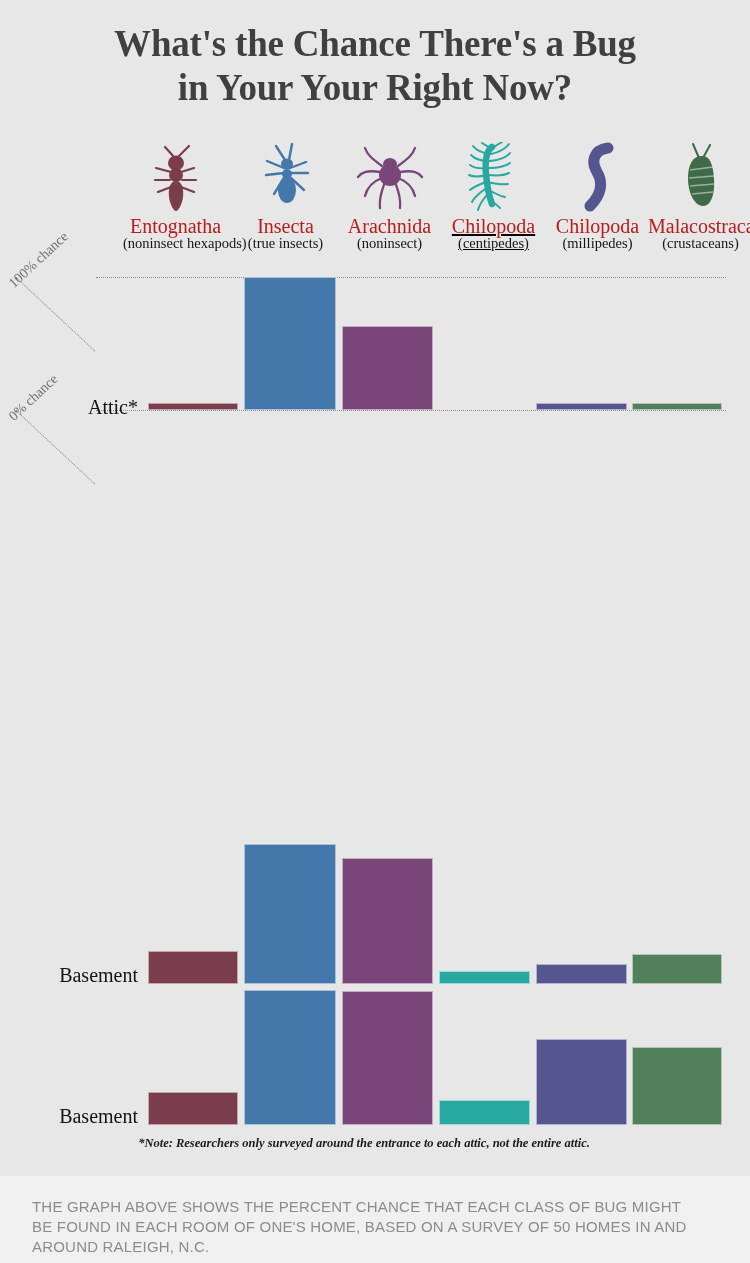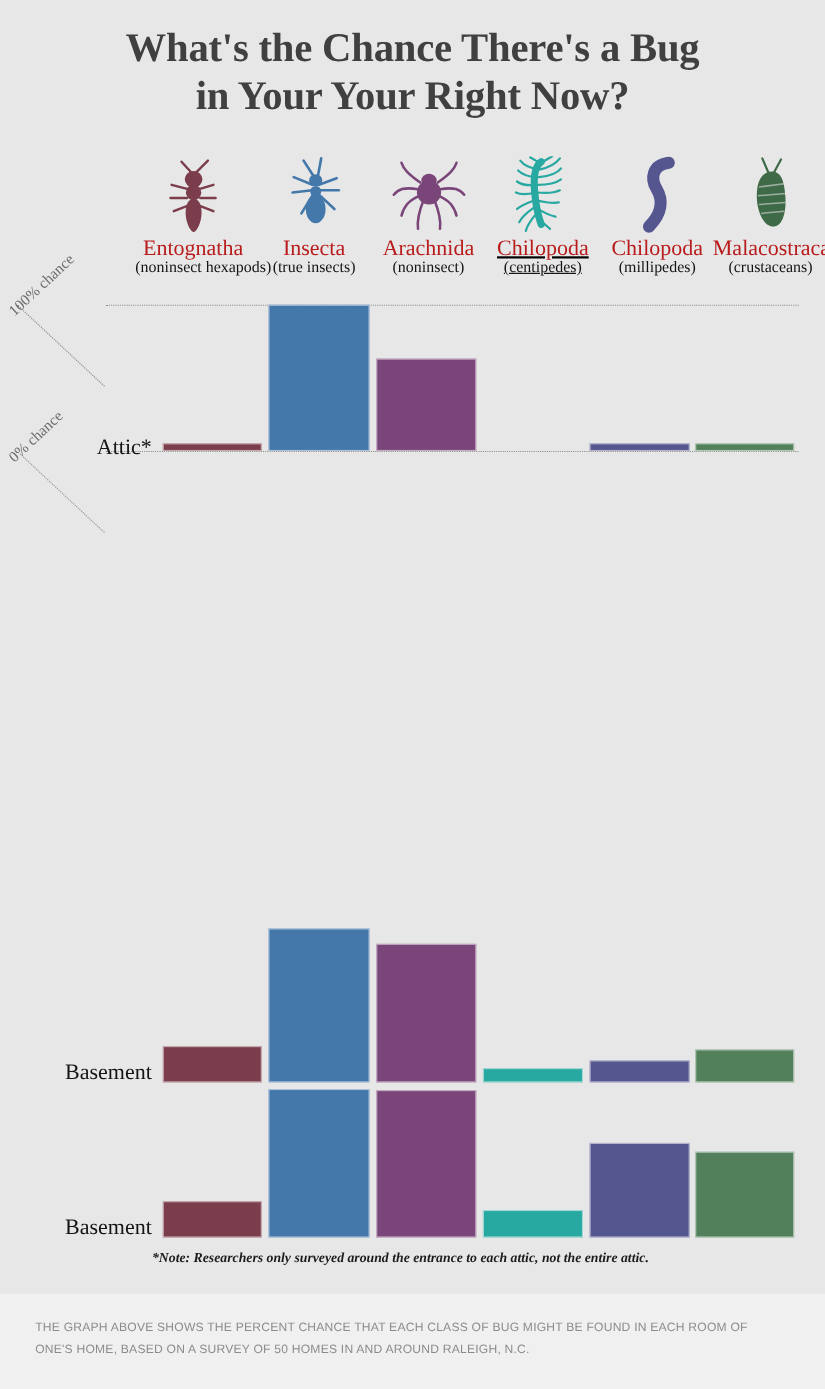--- a/index.html
+++ b/index.html
@@ -89,21 +89,21 @@
     font-style:italic;font-weight:bold;
     font-size:12.5px;color:#1b1b1b;
   }
   .footer{
     position:absolute;left:0;top:1176px;width:750px;height:87px;
     background:#f0f0f0;
   }
   .footer-text{
     position:absolute;left:32px;top:21px;width:660px;
     font-family:"Liberation Sans", sans-serif;
-    font-size:11px;line-height:20px;color:#8c8c8c;
+    font-size:15px;line-height:20px;color:#8c8c8c;
     letter-spacing:0.2px;
   }
 </style>
 </head>
 <body>
 
 <div id="infographic">
 
   <div class="title">
     <span>What's the Chance There's a Bug</span>

